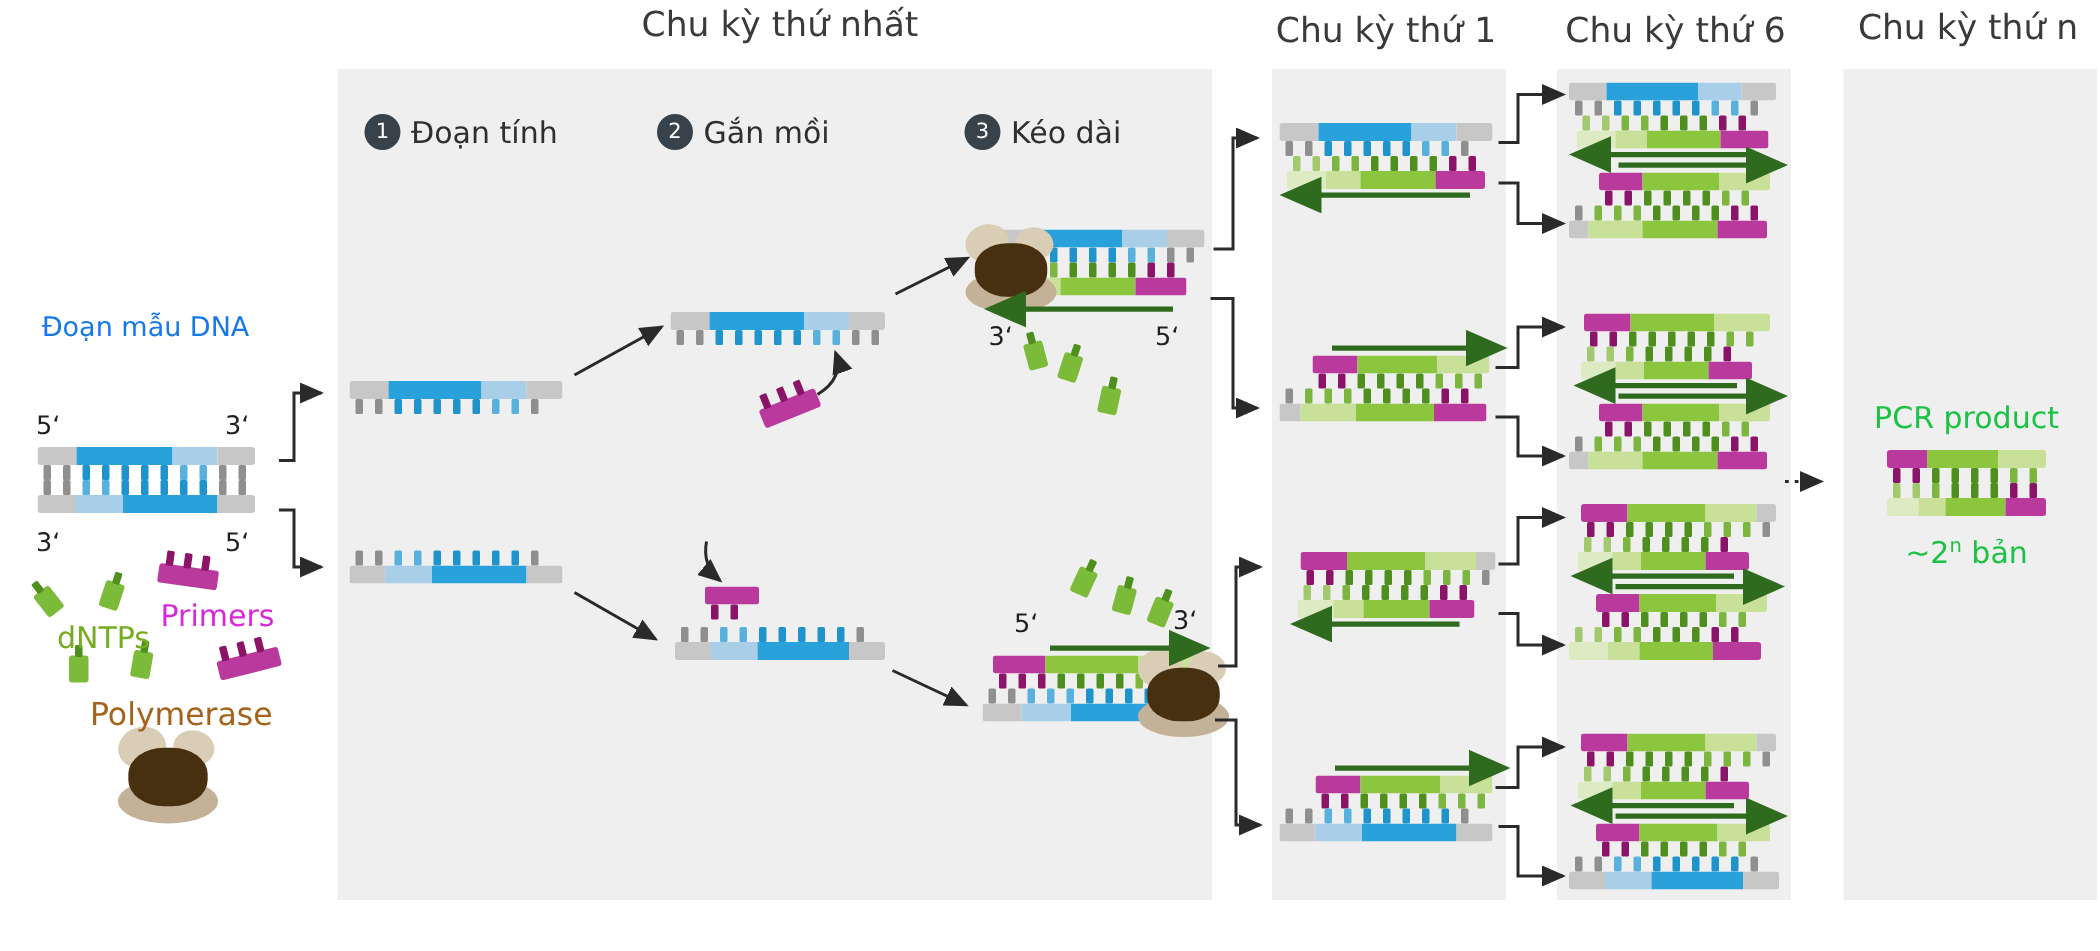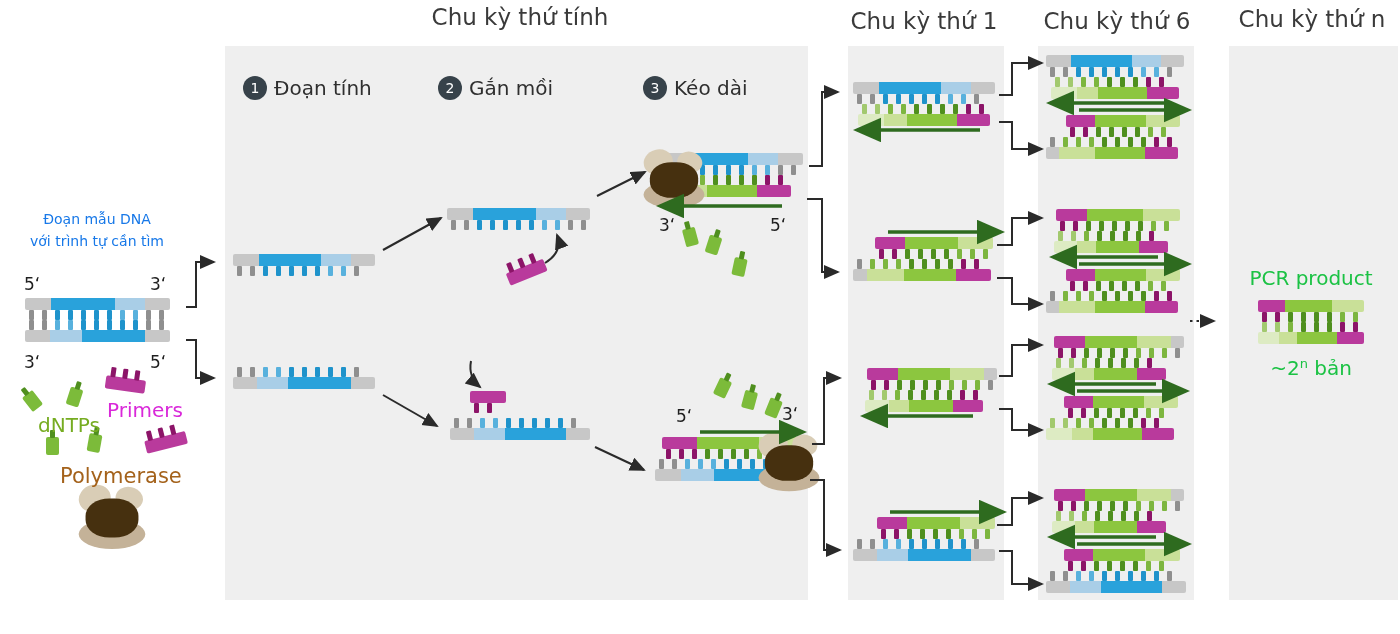--- a/index.html
+++ b/index.html
@@ -23,54 +23,53 @@
   .tooth{position:absolute;width:5px;height:10px;border-radius:1px}
   .primer{position:absolute;height:22px;z-index:3}
   .pr-bar{position:absolute;left:0;bottom:0;width:100%;height:13px;border-radius:2px}
   .pr-tooth{position:absolute;top:0;width:5px;height:10px;border-radius:1px}
   .dntp{position:absolute;width:13px;height:18px;border-radius:2px;z-index:3}
   .dntp-tooth{position:absolute;left:4px;top:-7px;width:5px;height:8px;border-radius:1px}
   .poly{position:absolute;width:62px;height:58px;z-index:1}
   .poly div{position:absolute;border-radius:50%}
   .p-core{border-radius:45% !important}
   .tmpl-lbl{position:absolute;z-index:5;text-align:center;transform:translateX(-50%);
-            font-size:14px;line-height:22px;white-space:nowrap}
+            font-size:18px;line-height:22px;white-space:nowrap}
   .prime{position:absolute;z-index:5;font-size:17px;color:#1F1F1F;white-space:nowrap}
   .prod-lbl{position:absolute;z-index:5;font-size:20px;transform:translateX(-50%);white-space:nowrap}
   .sup{font-size:13px;position:relative;top:-7px}
 </style>
 </head>
 <body>
 
 <div class="panel" style="left:225px;top:46px;width:583px;height:554px"></div>
 <div class="panel" style="left:848px;top:46px;width:156px;height:554px"></div>
 <div class="panel" style="left:1038px;top:46px;width:156px;height:554px"></div>
 <div class="panel" style="left:1229px;top:46px;width:169px;height:554px"></div>
 
-<div class="hdr" style="left:520px;top:4px">Chu kỳ thứ tính</div>
+<div class="hdr" style="left:520px;top:4px">Chu kỳ thứ nhất</div>
 <div class="hdr" style="left:924px;top:8px">Chu kỳ thứ 1</div>
 <div class="hdr" style="left:1117px;top:8px">Chu kỳ thứ 6</div>
 <div class="hdr" style="left:1312px;top:6px">Chu kỳ thứ n</div>
 
 <div class="step" style="left:243px;top:76px">
   <span class="badge">1</span>
   <span class="step-label">Đoạn tính</span>
 </div>
 <div class="step" style="left:438px;top:76px">
   <span class="badge">2</span>
   <span class="step-label">Gắn mồi</span>
 </div>
 <div class="step" style="left:643px;top:76px">
   <span class="badge">3</span>
   <span class="step-label">Kéo dài</span>
 </div>
 
 <div class="tmpl-lbl" style="left:97px;top:208px;color:#1778E8">
   <div>Đoạn mẫu DNA</div>
-  <div>với trình tự cần tìm</div>
 </div>
 <div class="lbl" style="left:107px;top:398px;font-size:20px;color:#D928D9">Primers</div>
 <div class="lbl" style="left:38px;top:413px;font-size:20px;color:#76AC21">dNTPs</div>
 <div class="lbl" style="left:60px;top:464px;font-size:21px;color:#A4621B">Polymerase</div>
 
 <div class="prod-lbl" style="left:1311px;top:266px;color:#1BC244">PCR product</div>
 <div class="prod-lbl" style="left:1311px;top:356px;color:#1BC244">
   <span>~2</span><span class="sup">n</span><span> bản</span>
 </div>
 

